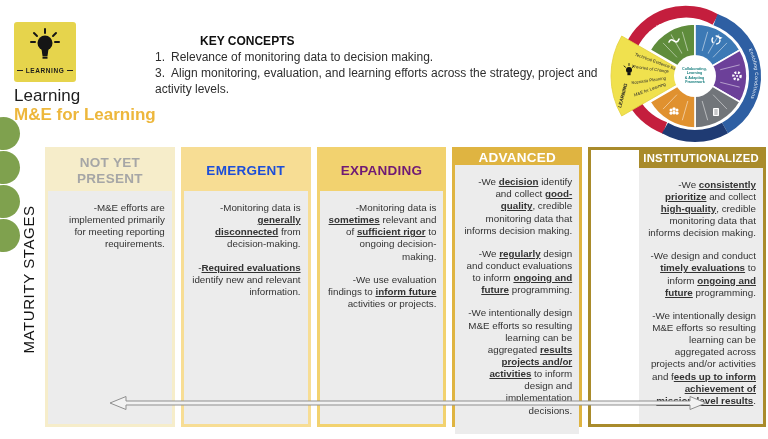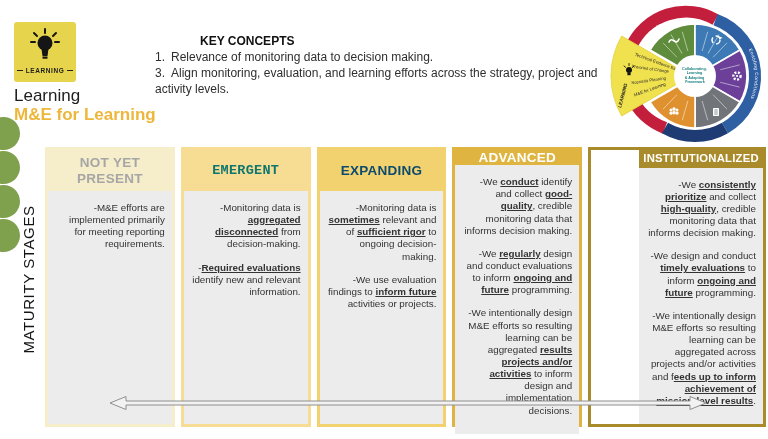--- a/index.html
+++ b/index.html
@@ -211,37 +211,37 @@
 <div class="maturity-label">MATURITY STAGES</div>
 
 <div class="matrix">
   <div class="col" style="border-color: rgb(246, 237, 202);">
     <div class="col-header" style="background: rgb(246, 237, 202); color: rgb(166, 166, 166);">NOT YET PRESENT</div>
     <div class="col-body">
         <p><span>-M&amp;E efforts are implemented primarily for meeting reporting requirements.</span></p>
       </div>
   </div>
   <div class="col" style="border-color: rgb(247, 221, 148);">
-    <div class="col-header" style="background: rgb(247, 221, 148); color: #0f766e; font-family: Liberation Mono, monospace;">EMERGENT</div>
-    <div class="col-body">
-        <p><span>-Monitoring data is </span><span class="em-run">aggregated disconnected</span><span> from decision-making.</span></p>
+    <div class="col-header" style="background: rgb(247, 221, 148); color: #1d4ed8;">EMERGENT</div>
+    <div class="col-body">
+        <p><span>-Monitoring data is </span><span class="em-run">generally disconnected</span><span> from decision-making.</span></p>
         <p><span>-</span><span class="em-run">Required evaluations</span><span> identify new and relevant information.</span></p>
       </div>
   </div>
   <div class="col" style="border-color: rgb(242, 210, 111);">
-    <div class="col-header" style="background: rgb(242, 210, 111); color: #0c4a6e;">EXPANDING</div>
+    <div class="col-header" style="background: rgb(242, 210, 111); color: #701a75;">EXPANDING</div>
     <div class="col-body">
         <p><span>-Monitoring data is </span><span class="em-run">sometimes</span><span> relevant and of </span><span class="em-run">sufficient rigor</span><span> to ongoing decision-making.</span></p>
         <p><span>-We use evaluation findings to </span><span class="em-run">inform future</span><span> activities or projects.</span></p>
       </div>
   </div>
   <div class="col" style="border-color: rgb(223, 180, 65);">
     <div class="col-header" style="background: rgb(223, 180, 65); color: rgb(255, 255, 255);">ADVANCED</div>
     <div class="col-body">
-        <p><span>-We </span><span class="em-run">conduct</span><span> identify and collect </span><span class="em-run">good-quality</span><span>, credible monitoring data that informs decision making.</span></p>
+        <p><span>-We </span><span class="em-run">decision</span><span> identify and collect </span><span class="em-run">good-quality</span><span>, credible monitoring data that informs decision making.</span></p>
         <p><span>-We </span><span class="em-run">regularly</span><span> design and conduct evaluations to inform </span><span class="em-run">ongoing and future</span><span> programming.</span></p>
         <p><span>-We intentionally design M&amp;E efforts so resulting learning can be aggregated </span><span class="em-run">results projects and/or activities</span><span> to inform design and implementation decisions.</span></p>
       </div>
   </div>
   <div class="col" style="border-color: rgb(169, 139, 43); padding-left: 48px;">
     <div class="col-header" style="background: rgb(169, 139, 43); color: rgb(255, 255, 255);">INSTITUTIONALIZED</div>
     <div class="col-body">
         <p><span>-We </span><span class="em-run">consistently prioritize</span><span> and collect </span><span class="em-run">high-quality</span><span>, credible monitoring data that informs decision making.</span></p>
         <p><span>-We design and conduct </span><span class="em-run">timely evaluations</span><span> to inform </span><span class="em-run">ongoing and future</span><span> programming.</span></p>
         <p><span>-We intentionally design M&amp;E efforts so resulting learning can be aggregated across projects and/or activities and f</span><span class="em-run">eeds up to inform achievement of mission-level results</span><span>.</span></p>

